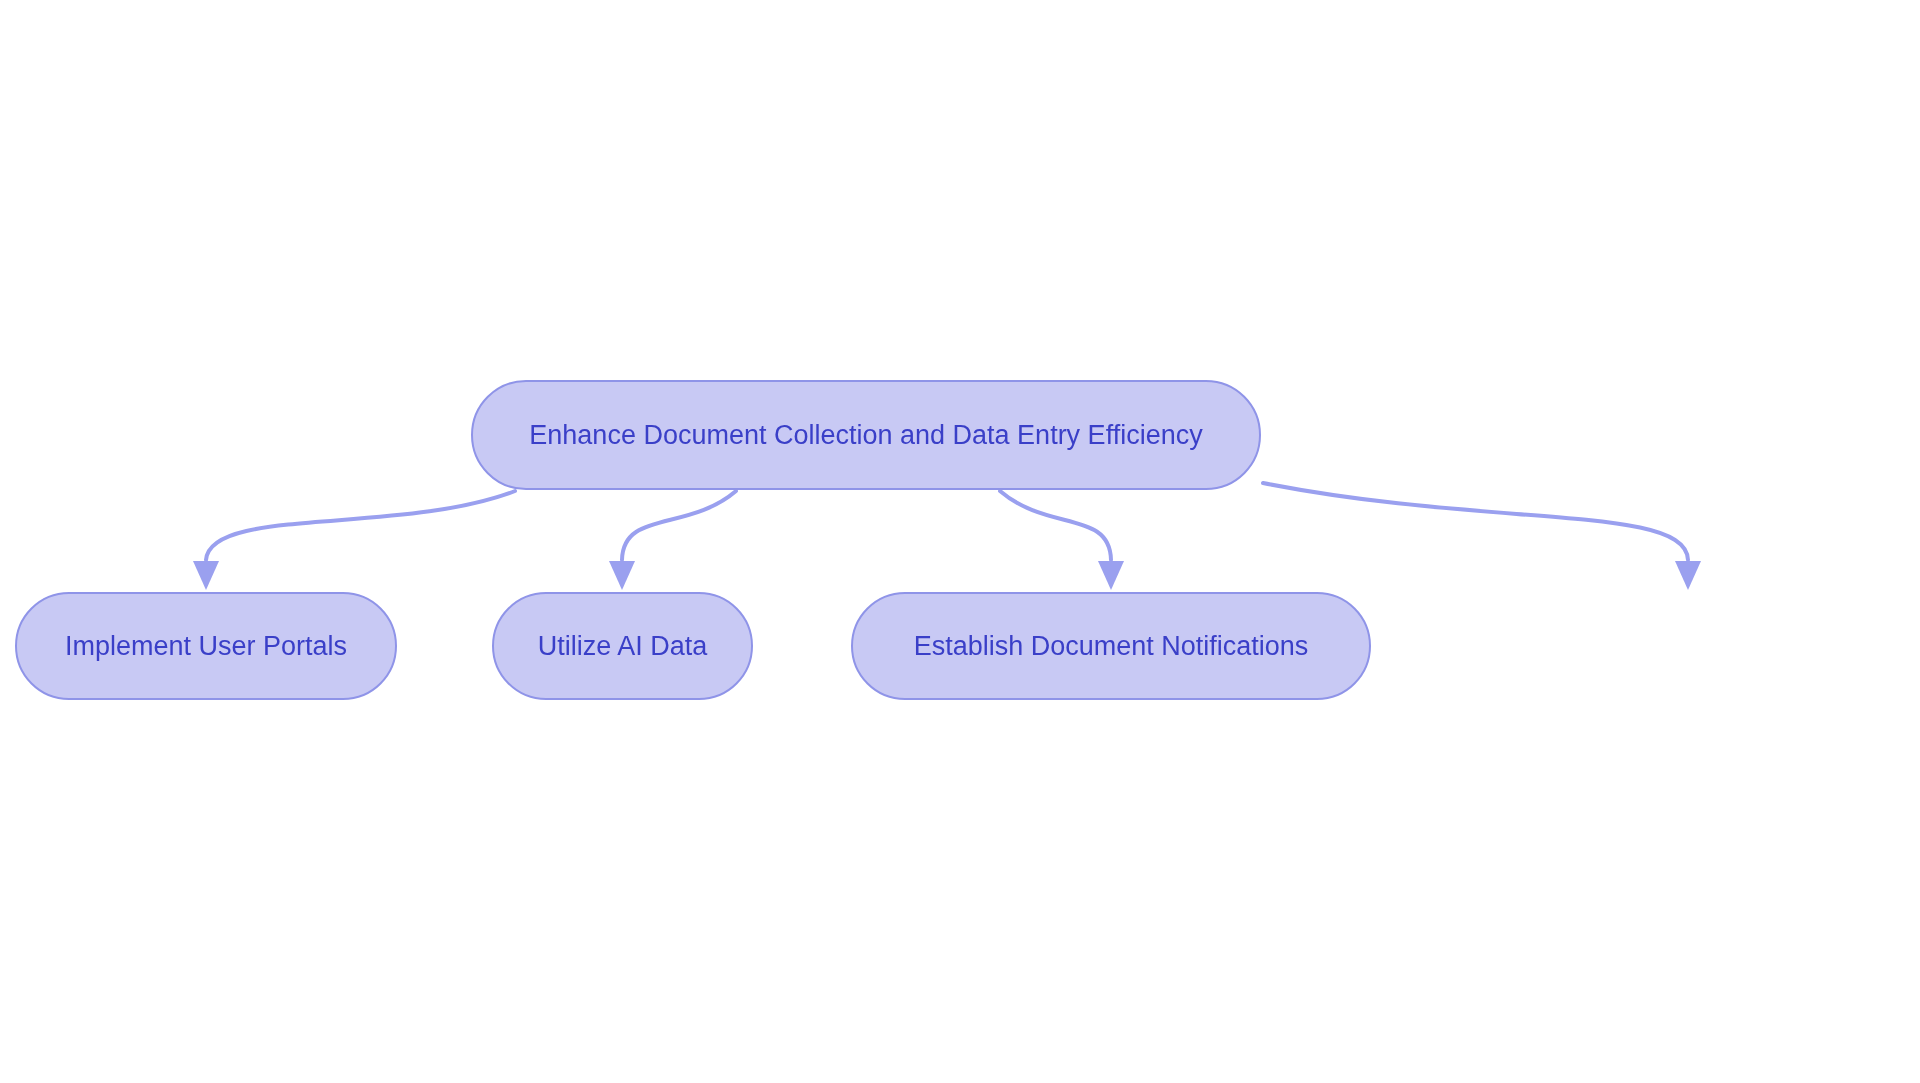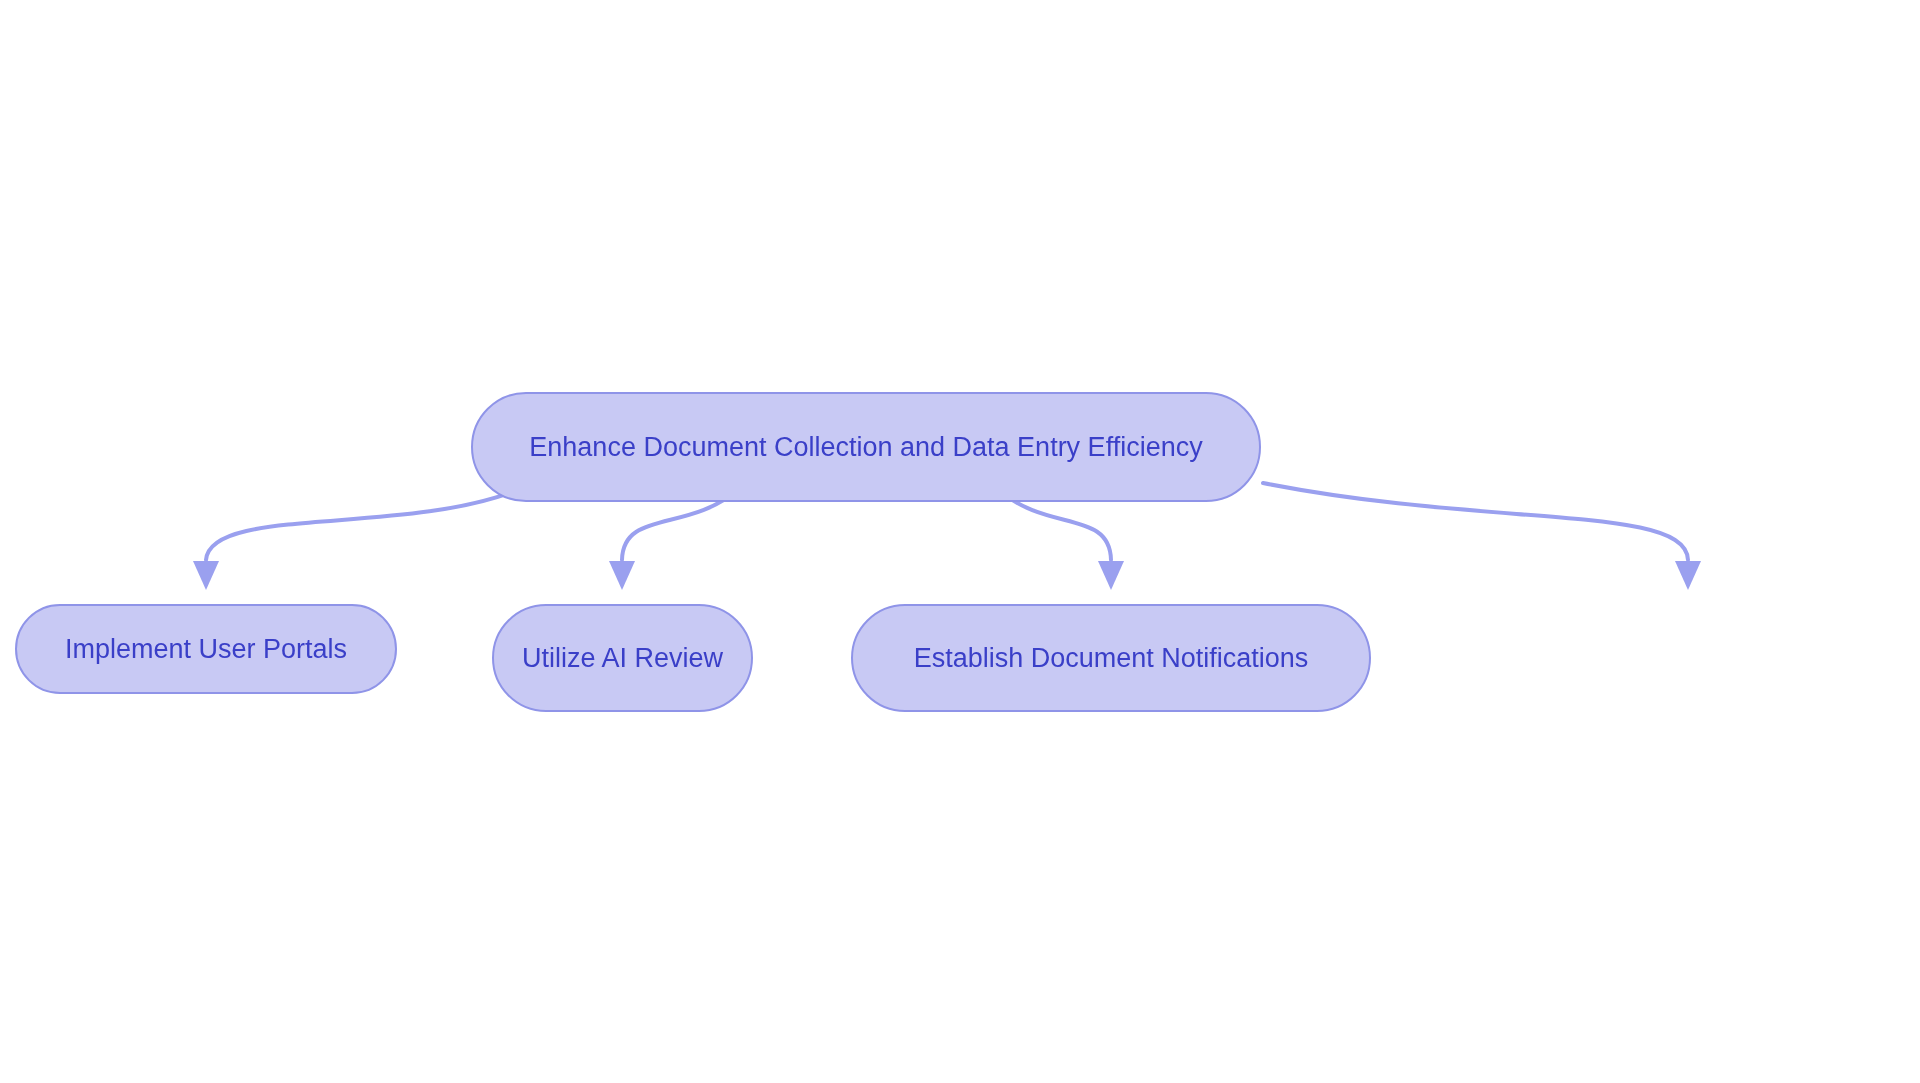--- a/index.html
+++ b/index.html
@@ -37,24 +37,23 @@
     background: var(--node-fill);
     border: 2px solid var(--node-border);
     border-radius: 55px;
     display: flex;
     align-items: center;
     justify-content: center;
     text-align: center;
     color: var(--text);
     font-size: 27px;
     line-height: 1.2;
-    margin-top: 12px;
   }
   .node-root  { left: 471px;  top: 380px; width: 790px; height: 110px; }
-  .node-c0    { left: 15px;   top: 592px; width: 382px; height: 90px; border-radius: 54px; }
+  .node-c0    { left: 15px;   top: 592px; width: 382px; height: 108px; border-radius: 54px; }
   .node-c1    { left: 492px;  top: 592px; width: 261px; height: 108px; border-radius: 54px; }
   .node-c2    { left: 851px;  top: 592px; width: 520px; height: 108px; border-radius: 54px; }
   .node-c3    { left: 1470px; top: 592px; width: 435px; height: 108px; border-radius: 54px; }
   .node-label { padding: 0 24px; }
 </style>
 </head>
 <body>
 
 <div class="canvas">
 
@@ -74,21 +73,21 @@
 
   <div class="node node-root">
     <span class="node-label">Enhance Document Collection and Data Entry Efficiency</span>
   </div>
 
   <div class="node node-c0">
     <span class="node-label">Implement User Portals</span>
   </div>
 
   <div class="node node-c1">
-    <span class="node-label">Utilize AI Review</span>
+    <span class="node-label">Utilize AI Data</span>
   </div>
 
   <div class="node node-c2">
     <span class="node-label">Establish Document Notifications</span>
   </div>
 
 
 </div>
 
 </body></html>

